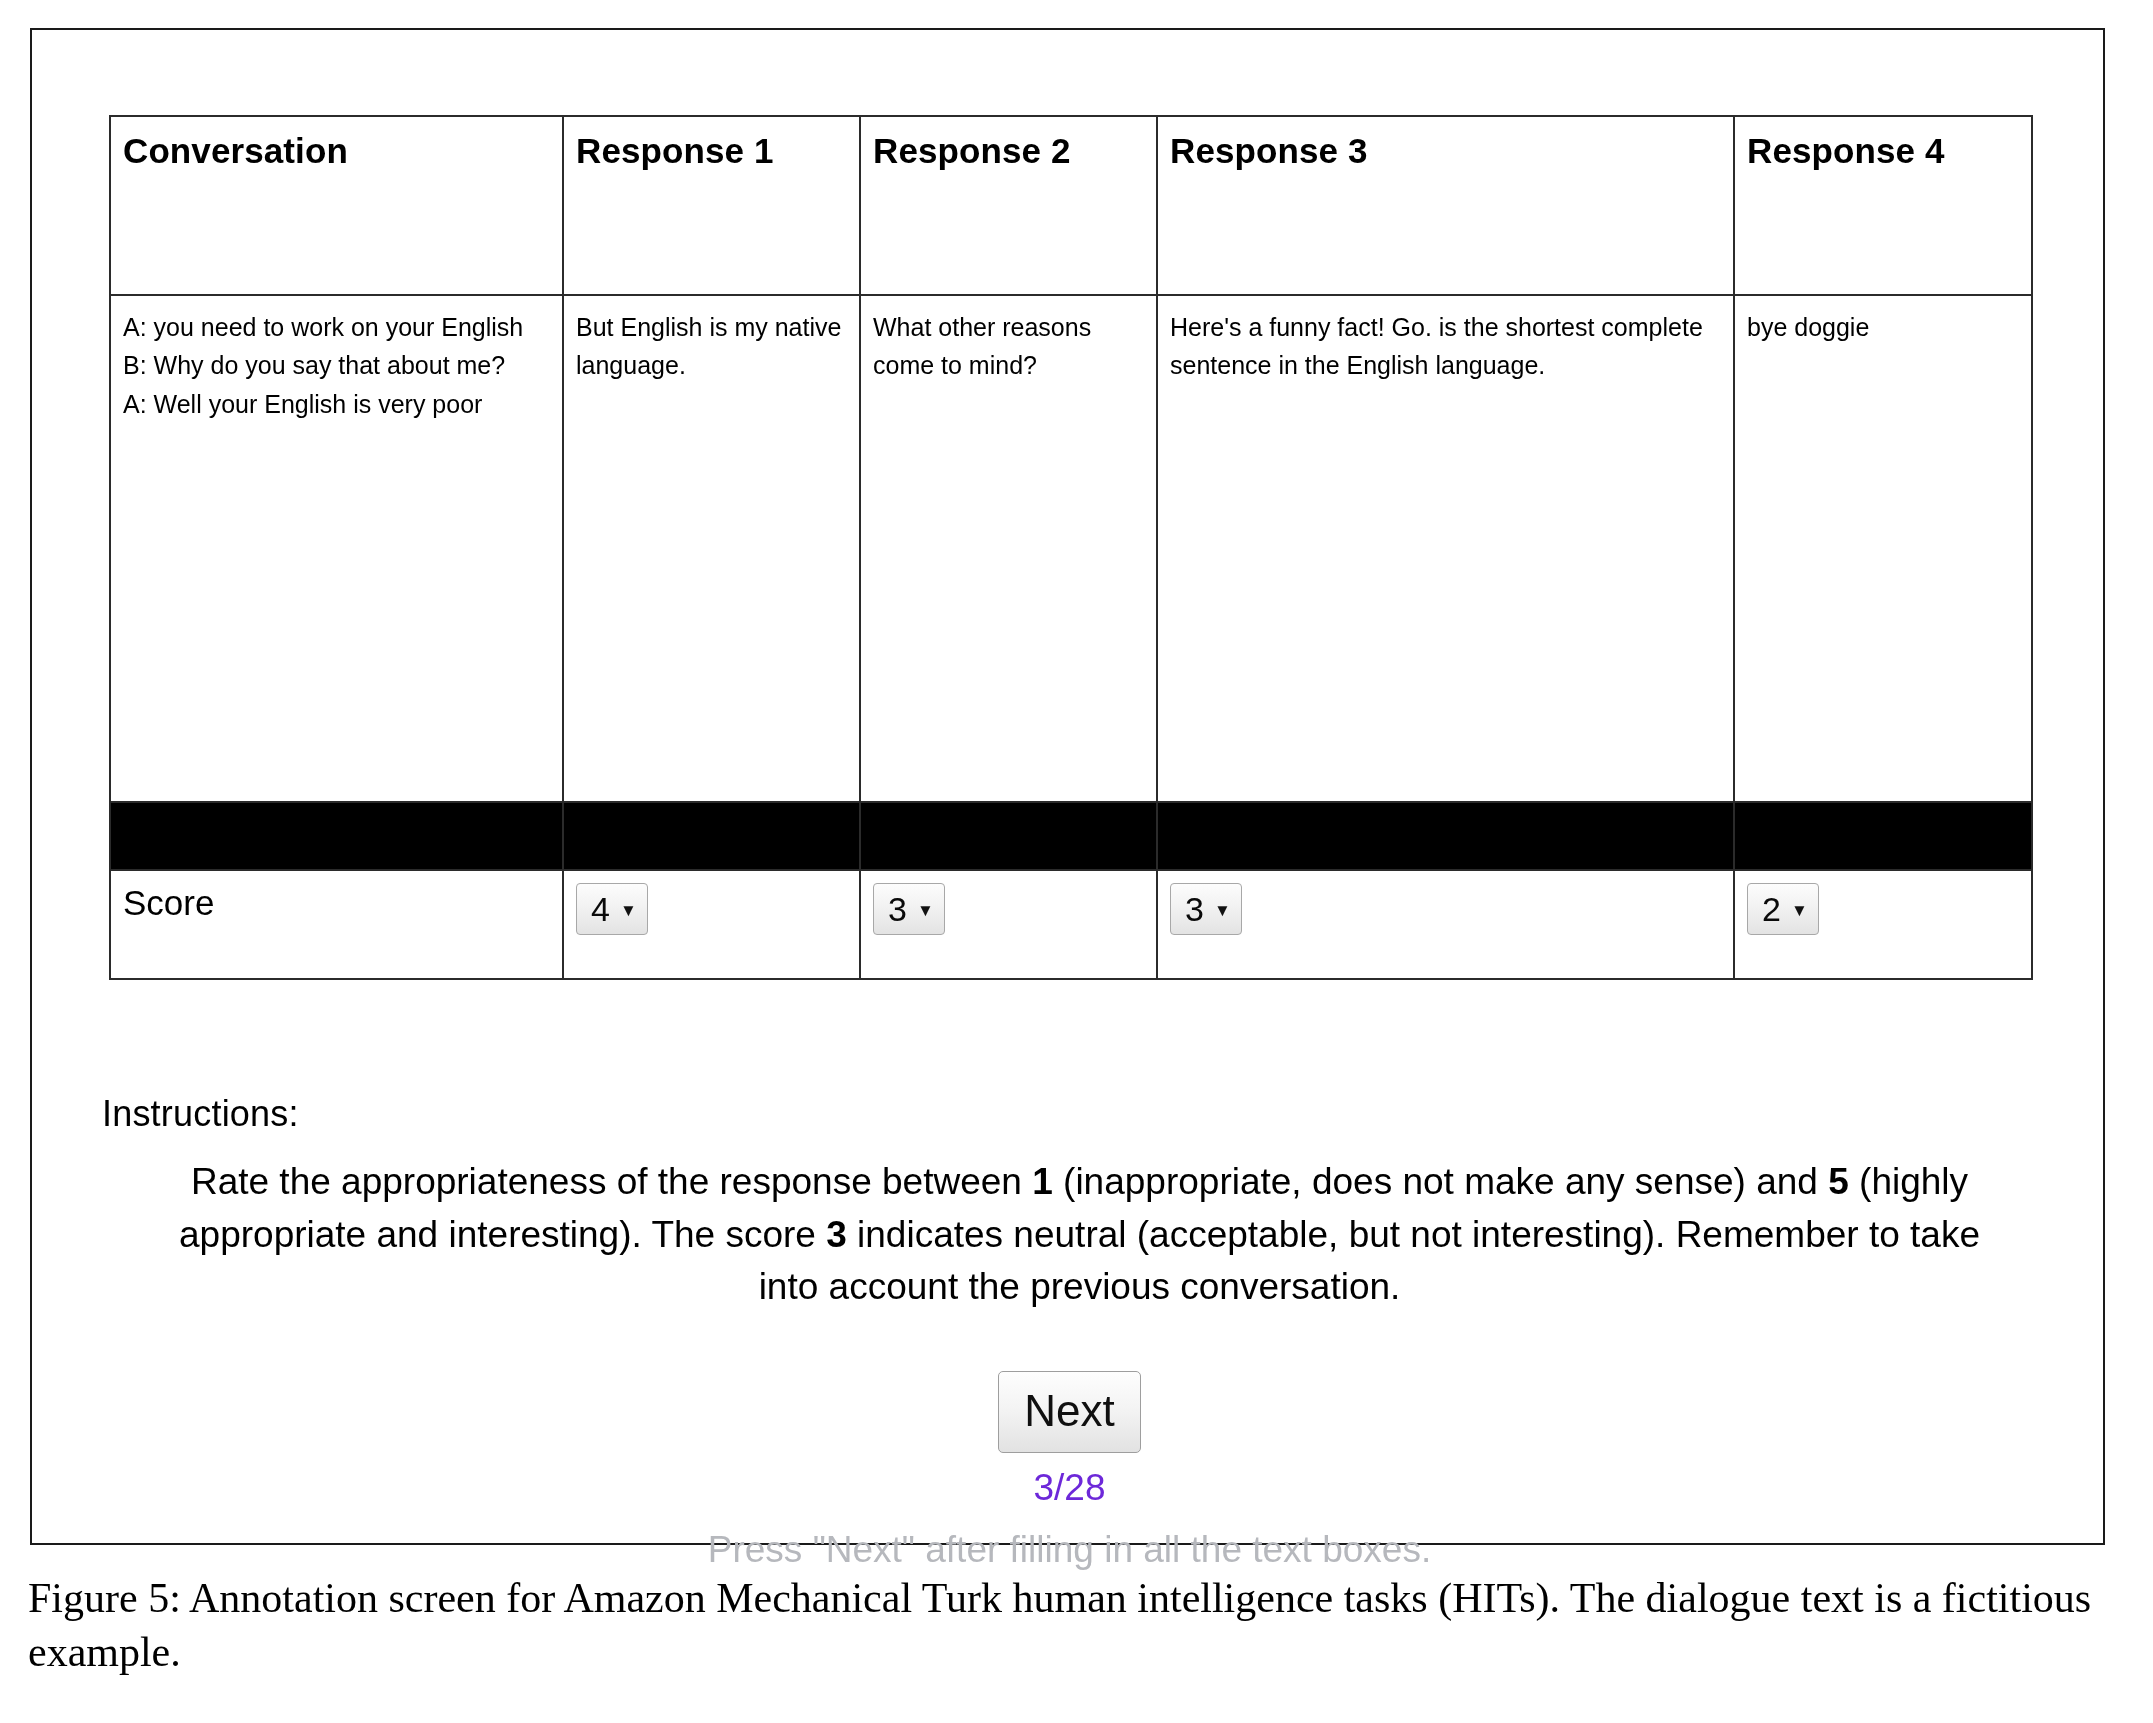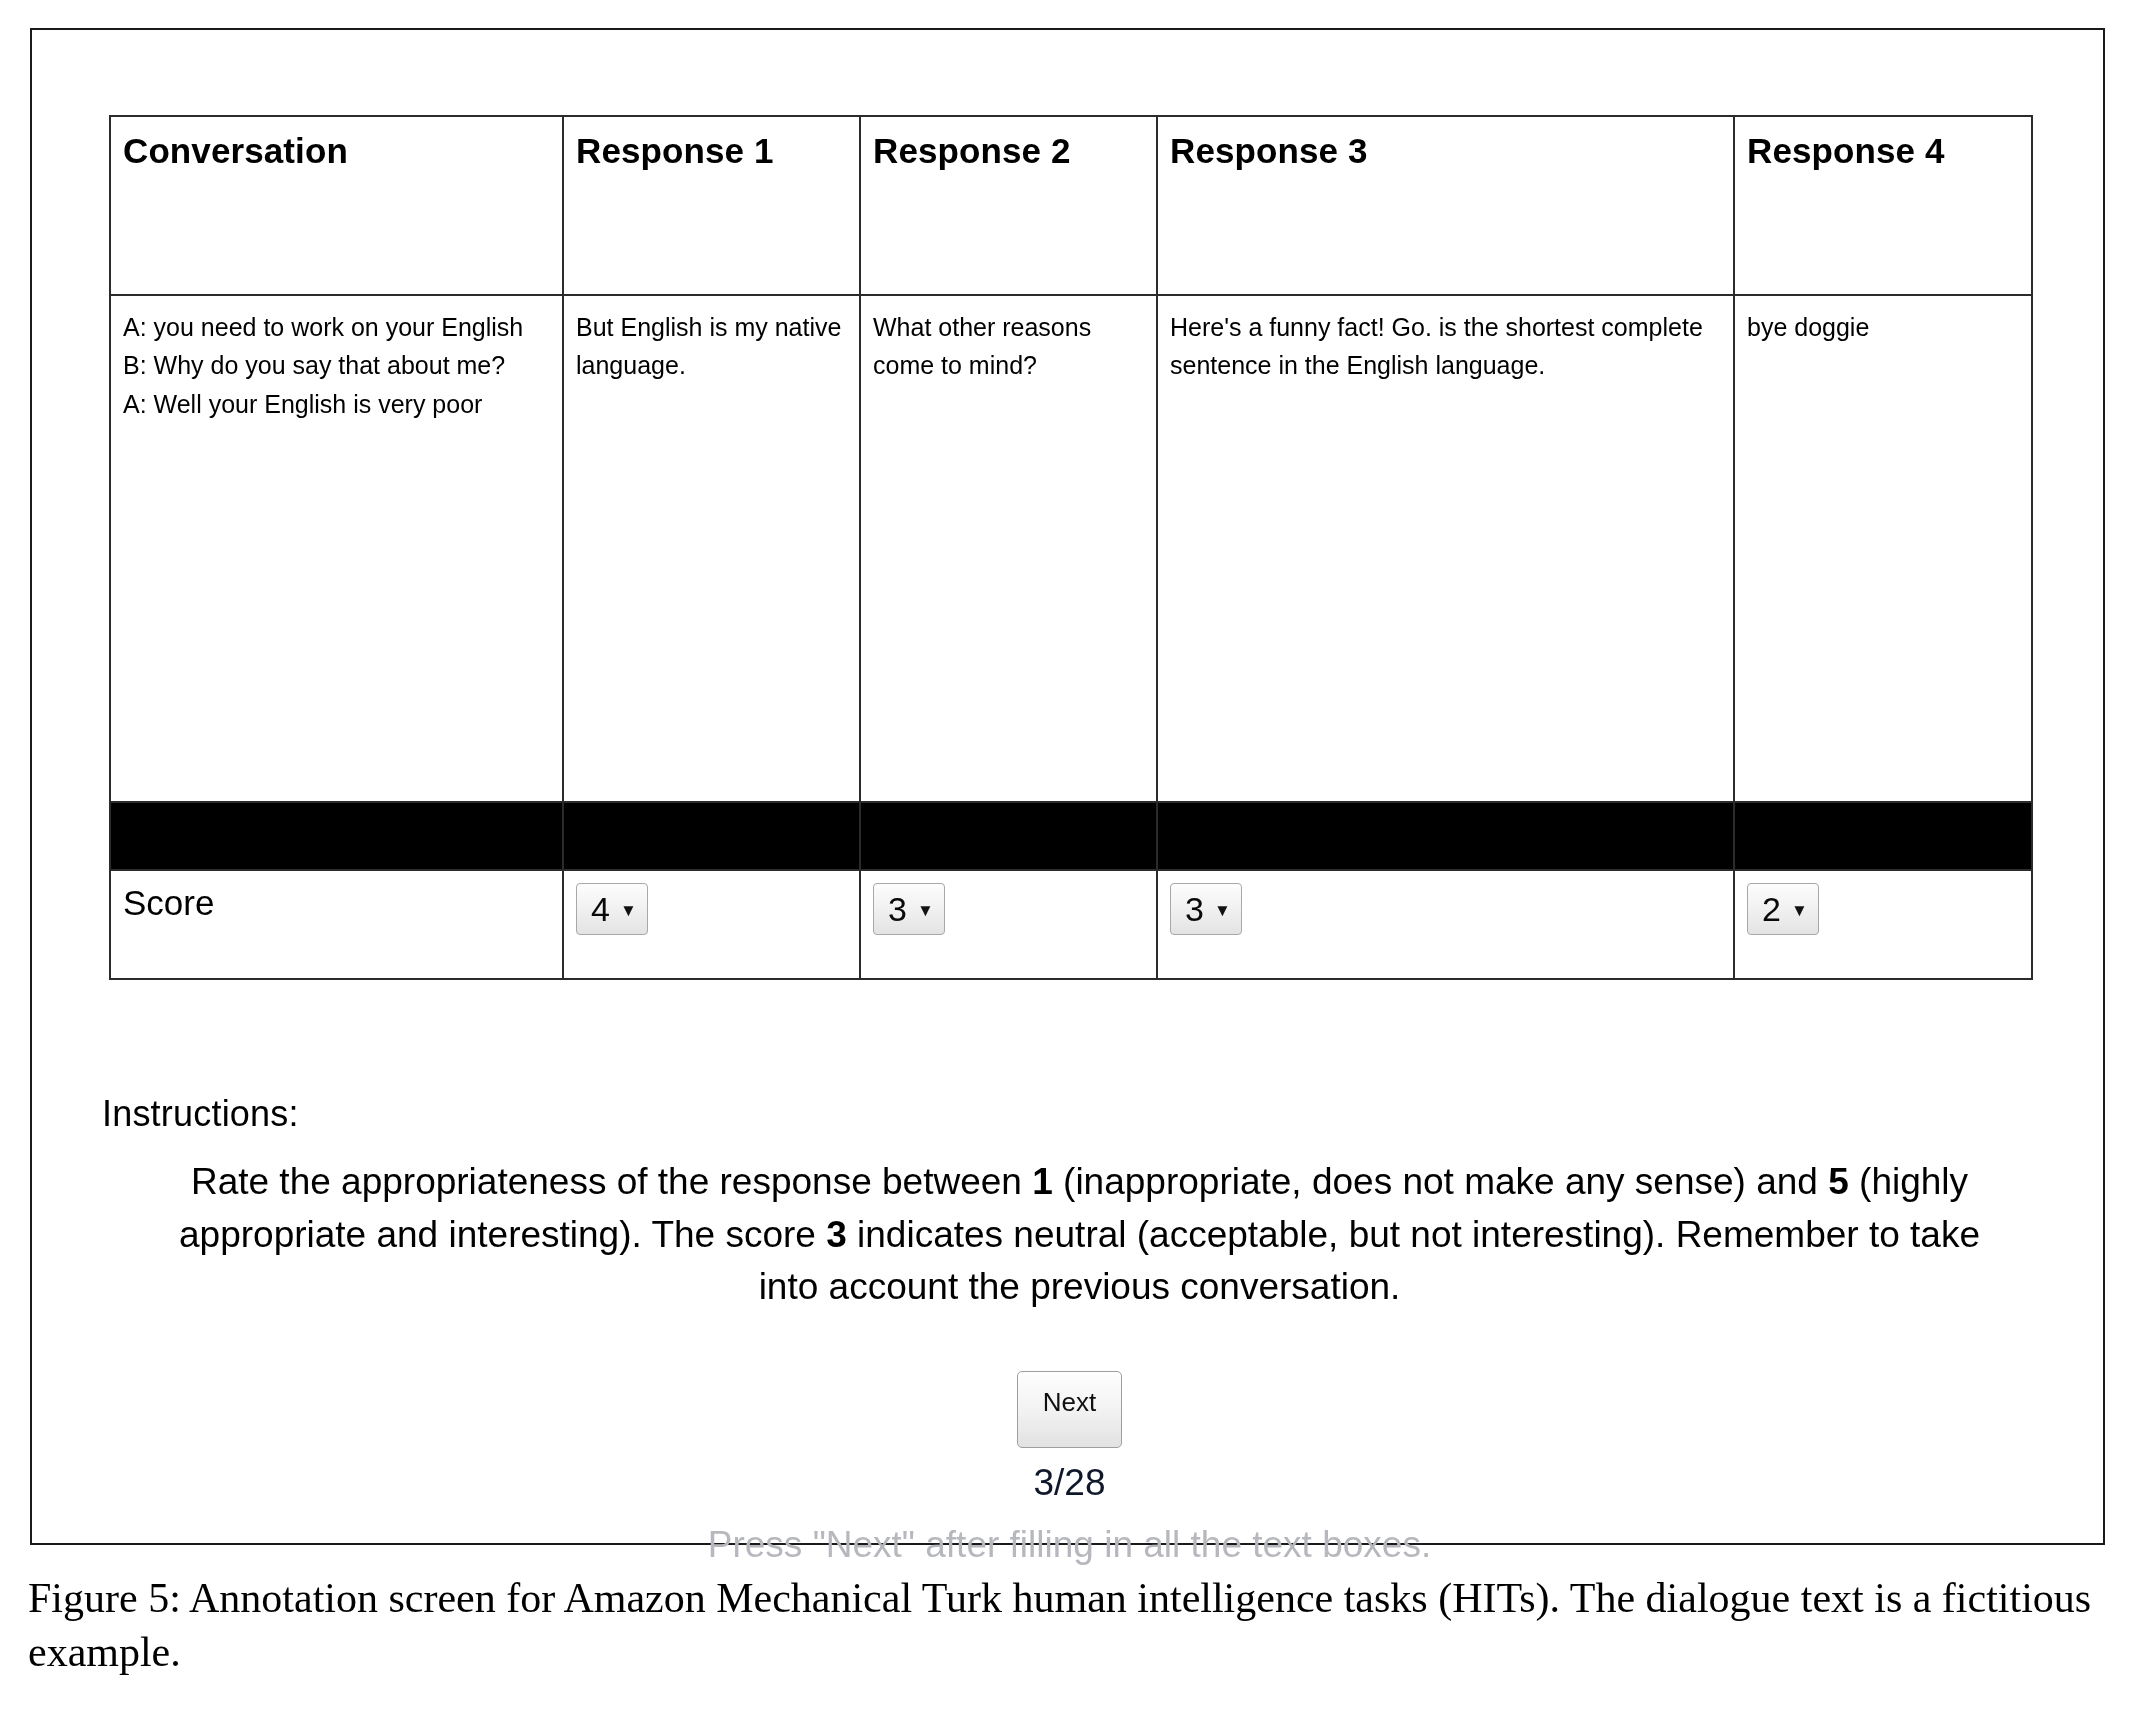--- a/index.html
+++ b/index.html
@@ -146,33 +146,33 @@
   #next-wrap {
     position: absolute;
     left: 0;
     top: 1341px;
     width: 2075px;
     text-align: center;
   }
   #next-button {
     display: inline-block;
     font-family: "Liberation Sans", sans-serif;
-    font-size: 26px;
+    font-size: 44px;
     line-height: 1;
-    padding: 17px 25px 32px 25px;
+    padding: 17px 25px 19px 25px;
     border: 1px solid #9e9e9e;
     border-radius: 5px;
     background: linear-gradient(to bottom, #fefefe 0%, #f3f3f3 48%, #e2e2e2 100%);
     color: #101010;
     cursor: pointer;
   }
   #page-counter {
     margin-top: 14px;
     font-size: 37px;
-    color: #0f172a;
+    color: #6d28d9;
   }
   #footer-hint {
     margin-top: 20px;
     font-size: 37px;
     color: #b6b8bd;
   }
 
   
   #figure-caption {
     position: absolute;

